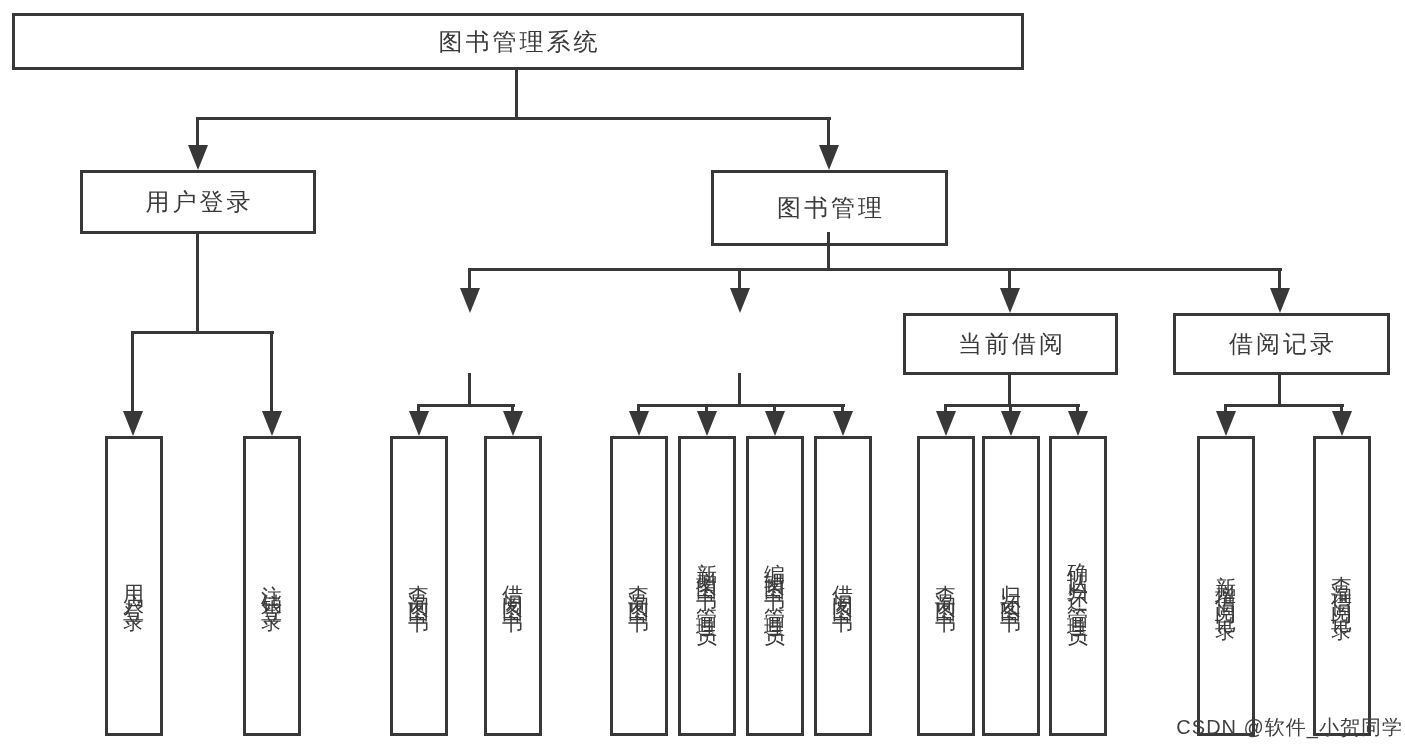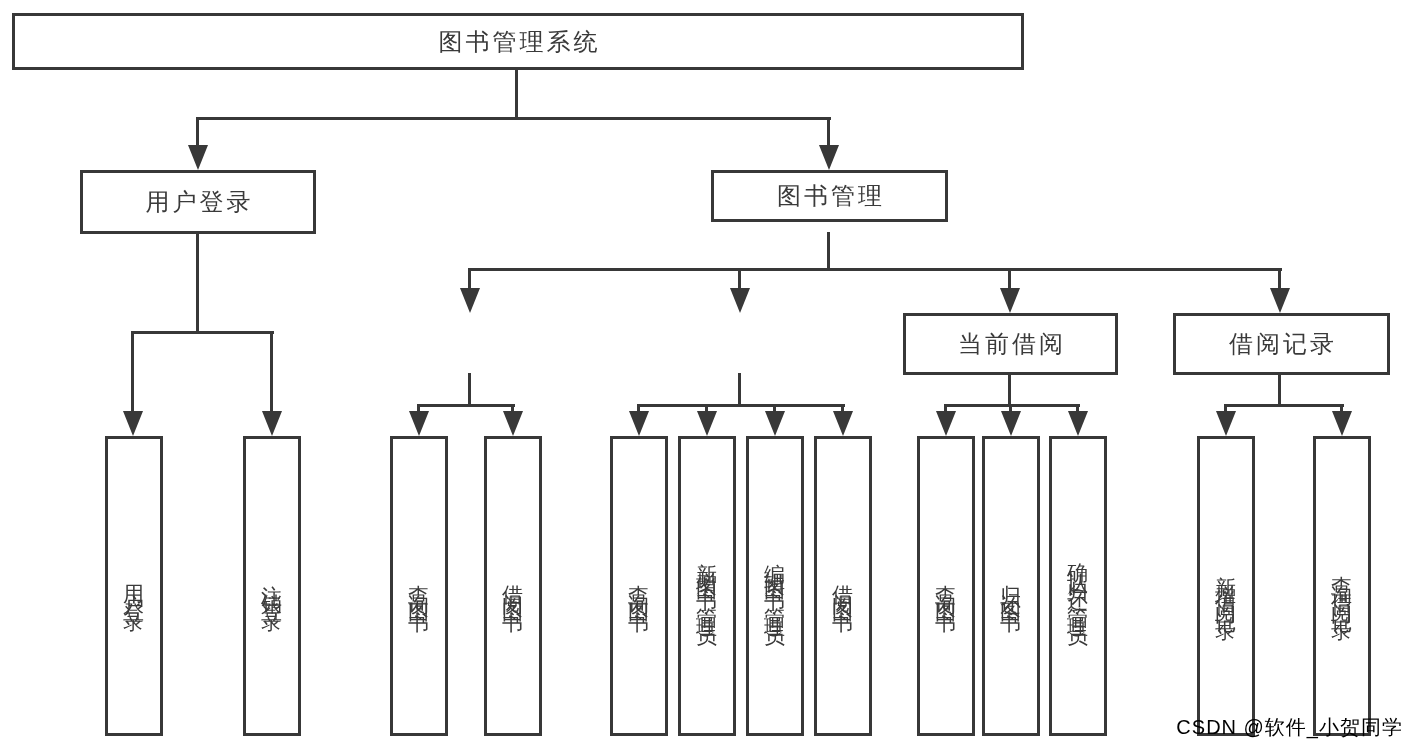--- a/index.html
+++ b/index.html
@@ -41,34 +41,34 @@
     position:absolute;width:0;height:0;
     border-left:10px solid transparent;
     border-right:10px solid transparent;
     border-top:25px solid #383838;
   }
   #watermark{
     position:absolute;
     top:714px;right:2px;
     font-size:20px;
     letter-spacing:1px;
-    color:#000000;
+    color:#404040;
     z-index:5;
     white-space:nowrap;
   }
 </style>
 </head>
 <body>
 
 <div id="canvas">
 
   <div class="box hlabel" style="left:12px;top:13px;width:1012px;height:57px;">图书管理系统</div>
 
   <div class="box hlabel" style="left:80px;top:170px;width:236px;height:64px;">用户登录</div>
-  <div class="box hlabel" style="left:711px;top:170px;width:237px;height:52px;">图书管理</div>
+  <div class="box hlabel" style="left:711px;top:170px;width:237px;height:76px;">图书管理</div>
 
   <div class="box hlabel" style="left:903px;top:313px;width:215px;height:62px;">当前借阅</div>
   <div class="box hlabel" style="left:1173px;top:313px;width:217px;height:62px;">借阅记录</div>
 
   <div class="box leaf" style="left:105px;top:436px;width:58px;height:300px;">用户登录</div>
   <div class="box leaf" style="left:243px;top:436px;width:58px;height:300px;">注销登录</div>
 
   <div class="box leaf" style="left:390px;top:436px;width:58px;height:300px;">查询图书</div>
   <div class="box leaf" style="left:484px;top:436px;width:58px;height:300px;">借阅图书</div>
 

